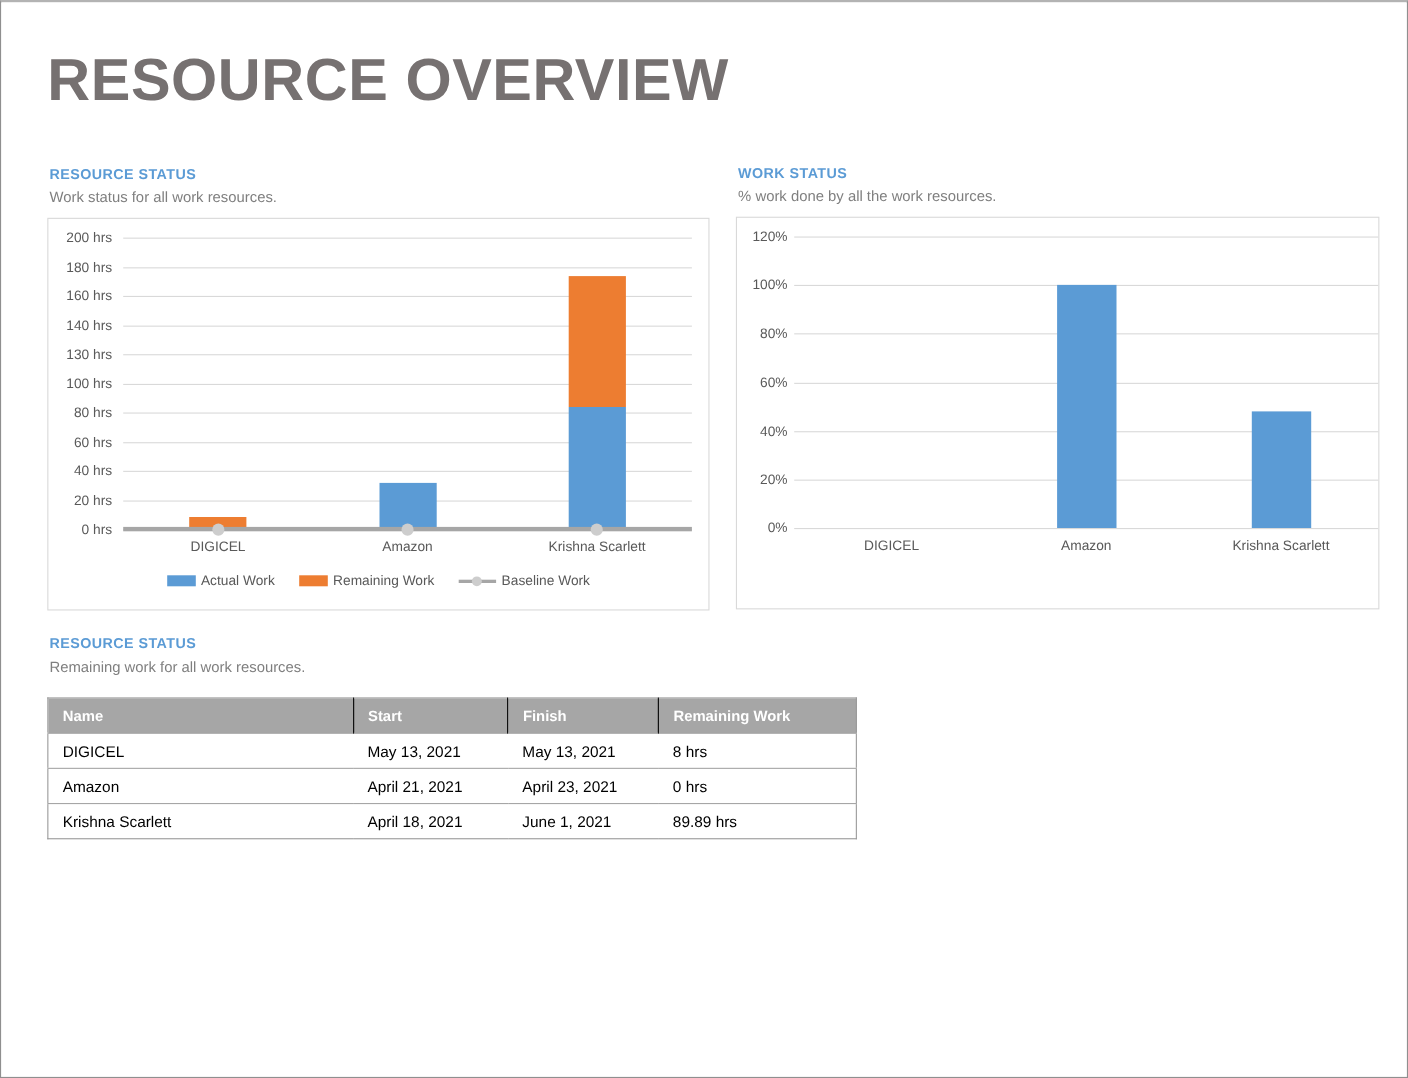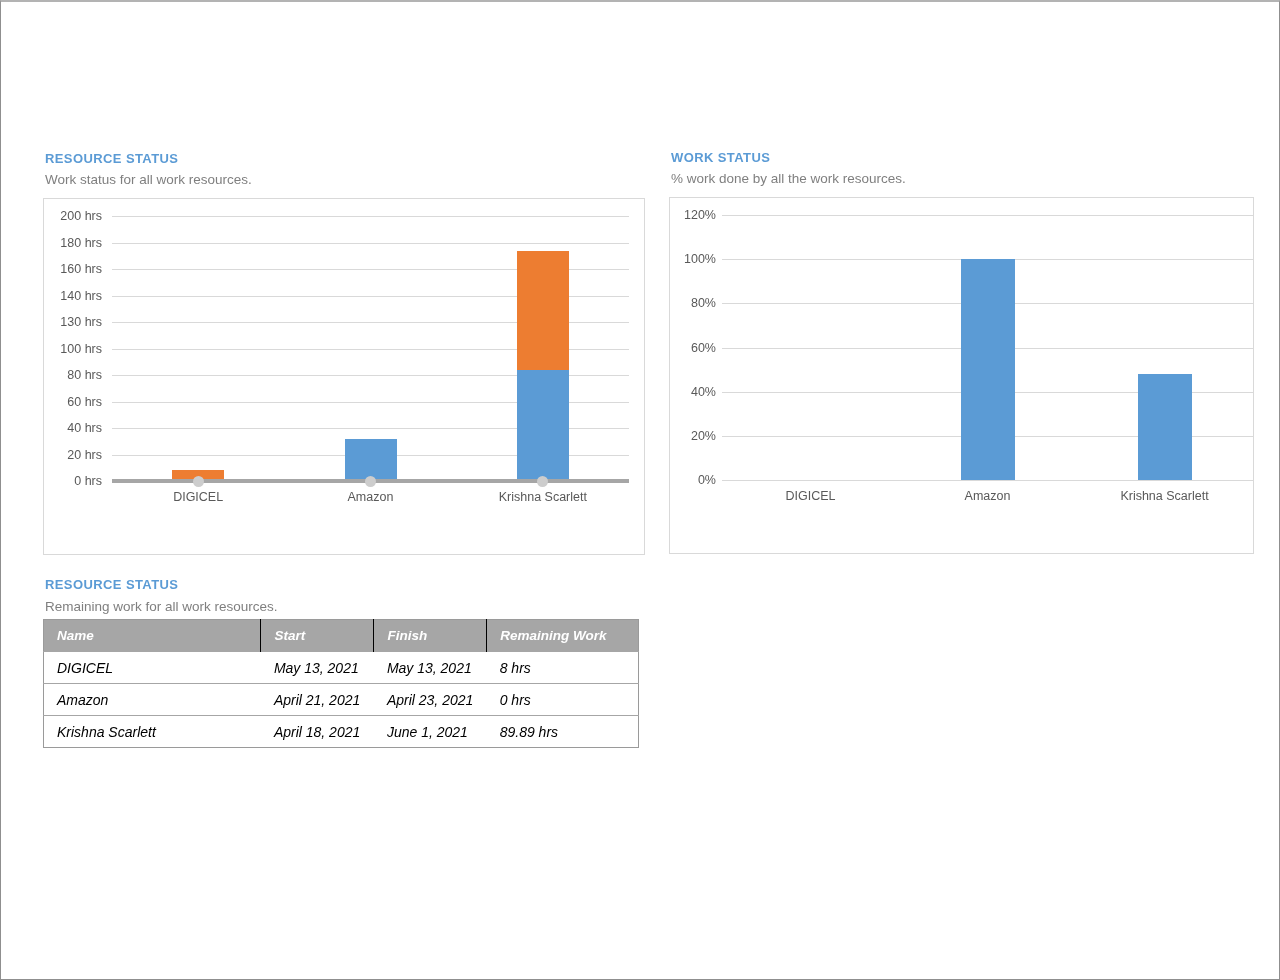--- a/index.html
+++ b/index.html
@@ -26,33 +26,34 @@
 
   .legend { position:absolute; left:0; display:flex; justify-content:center; align-items:center;
             gap:22px; font-size:12.5px; color:#595959; }
   .legend-item { display:flex; align-items:center; gap:5px; }
   .sw-rect   { width:26px; height:10px; }
   .sw-square { width:9px; height:9px; }
   .sw-linedot { position:relative; width:34px; height:11px; }
   .sw-linedot .ln { position:absolute; top:4px; left:0; width:100%; height:3px; }
   .sw-linedot .dt { position:absolute; top:1px; left:12px; width:9px; height:9px; border-radius:50%; }
 
-  .rtable { position:absolute; left:42px; top:617px; width:596px;
-            border-collapse:collapse; font-size:14px; color:#000;font-style:italic; }
+  .rtable { position:absolute; left:42px; top:632px; width:736px;
+            border-collapse:collapse; font-size:14px; color:#000; }
   .rtable, .rtable tr { border:1px solid #9a9a9a; }
   .rtable th { background:#a6a6a6; color:#fff; font-weight:bold; text-align:left;
                height:32px; padding:0 0 0 13px; font-size:13.5px; border-left:1px solid #000000; }
   .rtable th:first-child { border-left:none; }
   .rtable td { height:32px; padding-left:13px; border-top:1px solid #a6a6a6; background:#fff; }
 </style>
 </head>
 <body>
 
 <div class="page">
 
+  <div class="report-title">RESOURCE OVERVIEW</div>
 
   <div class="sec-head" style="left:44px; top:149px;">RESOURCE STATUS</div>
   <div class="sec-sub" style="left:44px; top:170px;">Work status for all work resources.</div>
   <div class="chart-card" style="left:42px; top:196px; width:602px; height:357px;">
       <div class="gridline" style="left: 68px; top: 282px; width: 517px; background: rgb(217, 217, 217);"></div>
       <div class="tick-label" style="left: 0px; top: 274px; width: 58px;">0 hrs</div>
       <div class="gridline" style="left: 68px; top: 255.5px; width: 517px; background: rgb(217, 217, 217);"></div>
       <div class="tick-label" style="left: 0px; top: 247.5px; width: 58px;">20 hrs</div>
       <div class="gridline" style="left: 68px; top: 229px; width: 517px; background: rgb(217, 217, 217);"></div>
       <div class="tick-label" style="left: 0px; top: 221px; width: 58px;">40 hrs</div>
@@ -76,20 +77,37 @@
       <div class="cat-label" style="left: 68px; top: 290px; width: 172.3px;">DIGICEL</div>
       <div class="bar" style="left: 300.5px; top: 239.6px; width: 52px; height: 42.4px; background: rgb(91, 155, 213);"></div>
       <div class="cat-label" style="left: 240.3px; top: 290px; width: 172.3px;">Amazon</div>
       <div class="bar" style="left: 472.8px; top: 170.7px; width: 52px; height: 111.3px; background: rgb(91, 155, 213);"></div>
       <div class="bar" style="left: 472.8px; top: 51.6px; width: 52px; height: 119.1px; background: rgb(237, 125, 49);"></div>
       <div class="cat-label" style="left: 412.7px; top: 290px; width: 172.3px;">Krishna Scarlett</div>
       <div class="baseline-line" style="left: 68px; top: 280px; width: 517px; background: rgb(166, 166, 166);"></div>
       <div class="baseline-marker" style="left: 148.7px; top: 276.5px; background: rgb(205, 205, 205);"></div>
       <div class="baseline-marker" style="left: 321px; top: 276.5px; background: rgb(205, 205, 205);"></div>
       <div class="baseline-marker" style="left: 493.3px; top: 276.5px; background: rgb(205, 205, 205);"></div>
+      <div class="legend" style="top: 322px; width: 600px;">
+        <div class="legend-item">
+          <div class="sw-rect" style="background: rgb(91, 155, 213);"></div>
+          <div>Actual Work</div>
+        </div>
+        <div class="legend-item">
+          <div class="sw-rect" style="background: rgb(237, 125, 49);"></div>
+          <div>Remaining Work</div>
+        </div>
+        <div class="legend-item">
+          <div class="sw-linedot">
+            <div class="ln" style="background: rgb(166, 166, 166);"></div>
+            <div class="dt" style="background: rgb(205, 205, 205);"></div>
+          </div>
+          <div>Baseline Work</div>
+        </div>
+      </div>
     </div>
 
   <div class="sec-head" style="left:670px; top:148px;">WORK STATUS</div>
   <div class="sec-sub" style="left:670px; top:169px;">% work done by all the work resources.</div>
   <div class="chart-card" style="left:668px; top:195px; width:585px; height:357px;">
       <div class="gridline" style="left: 52px; top: 282px; width: 531px; background: rgb(217, 217, 217);"></div>
       <div class="tick-label" style="left: 0px; top: 274px; width: 46px;">0%</div>
       <div class="gridline" style="left: 52px; top: 237.8px; width: 531px; background: rgb(217, 217, 217);"></div>
       <div class="tick-label" style="left: 0px; top: 229.8px; width: 46px;">20%</div>
       <div class="gridline" style="left: 52px; top: 193.7px; width: 531px; background: rgb(217, 217, 217);"></div>

